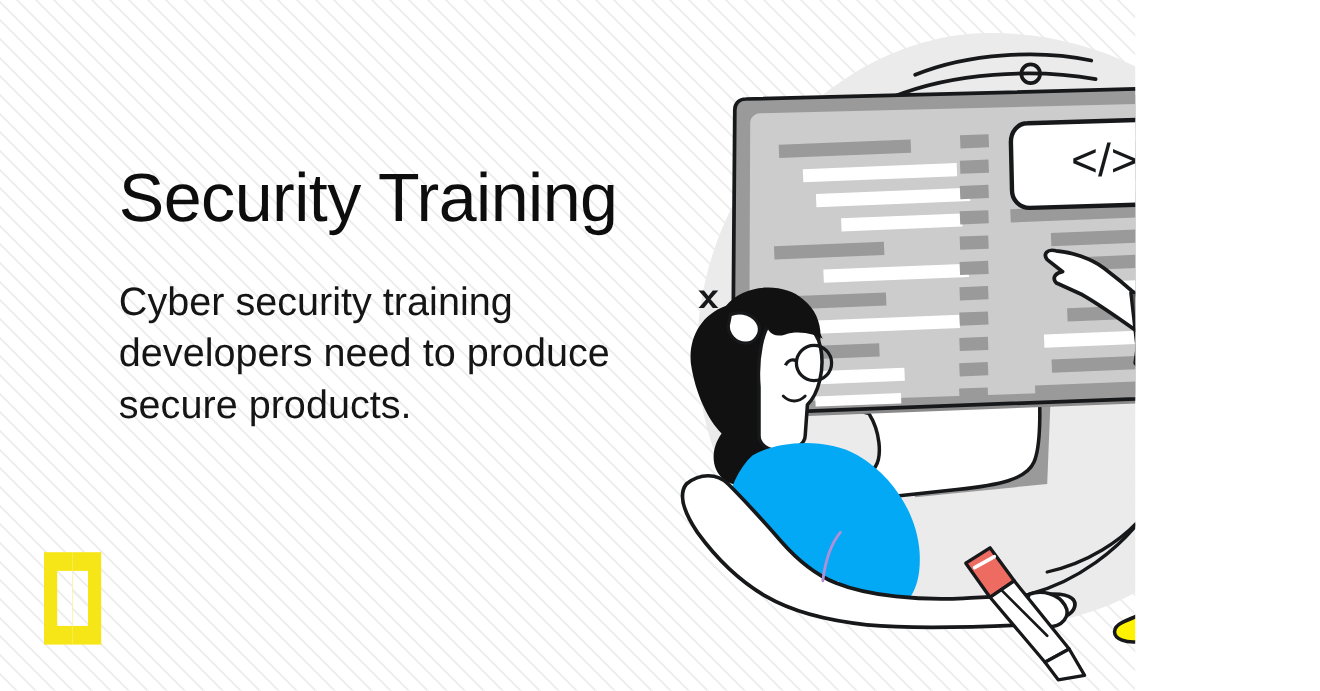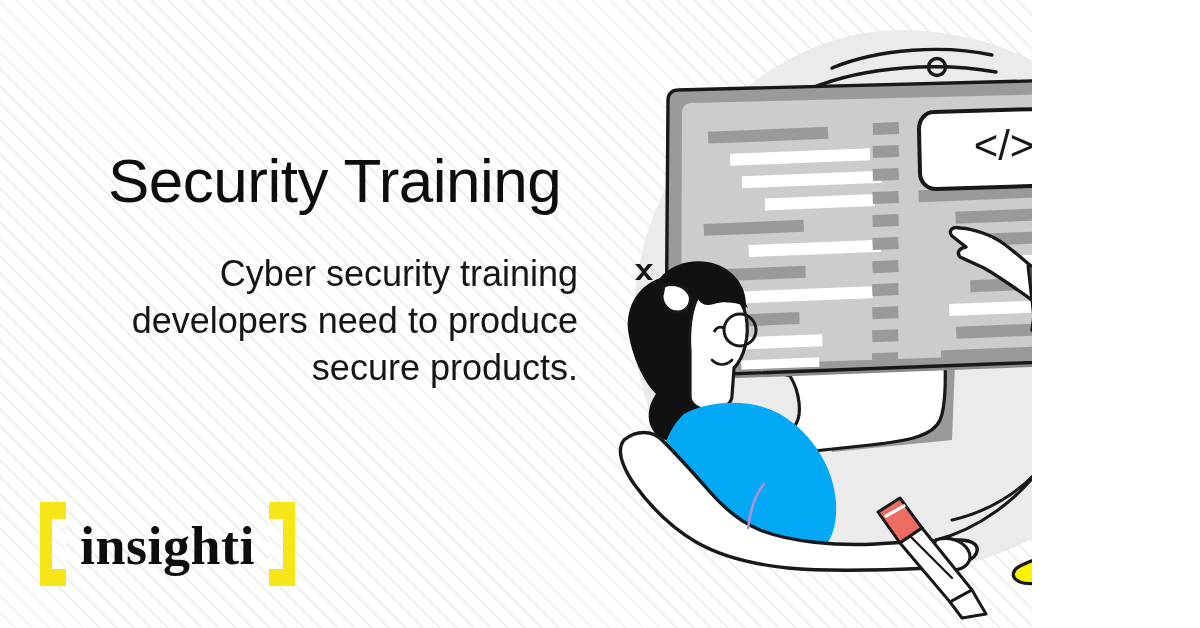--- a/index.html
+++ b/index.html
@@ -36,21 +36,20 @@
     line-height:1.05;
     white-space:nowrap;
   }
   .subhead {
     margin-top:38px;
     font-size:36px;
     font-weight:400;
     color:#151515;
     line-height:1.30;
     max-width:470px;
-    text-align:right;
   }
 
   
   .logo {
     position:absolute;
     left:40px; top:502px;
     display:flex;
     align-items:center;
     height:84px;
   }
@@ -98,21 +97,20 @@
 
 <div class="banner">
 
   <div class="text-col">
     <div class="headline">Security Training</div>
     <div class="subhead">Cyber security training developers need to produce secure products.</div>
   </div>
 
   <div class="logo">
     <span class="logo-bracket left"></span>
-    <span class="logo-word">insighti</span>
     <span class="logo-bracket right"></span>
   </div>
 
   <div class="illo">
   <svg viewBox="0 0 600 628" xmlns="http://www.w3.org/2000/svg">
     <defs>
       <clipPath id="screenClip">
         <path d="M78,110 L540,85 L552,355 L74,372 Z"></path>
       </clipPath>
       <clipPath id="blobClip">

